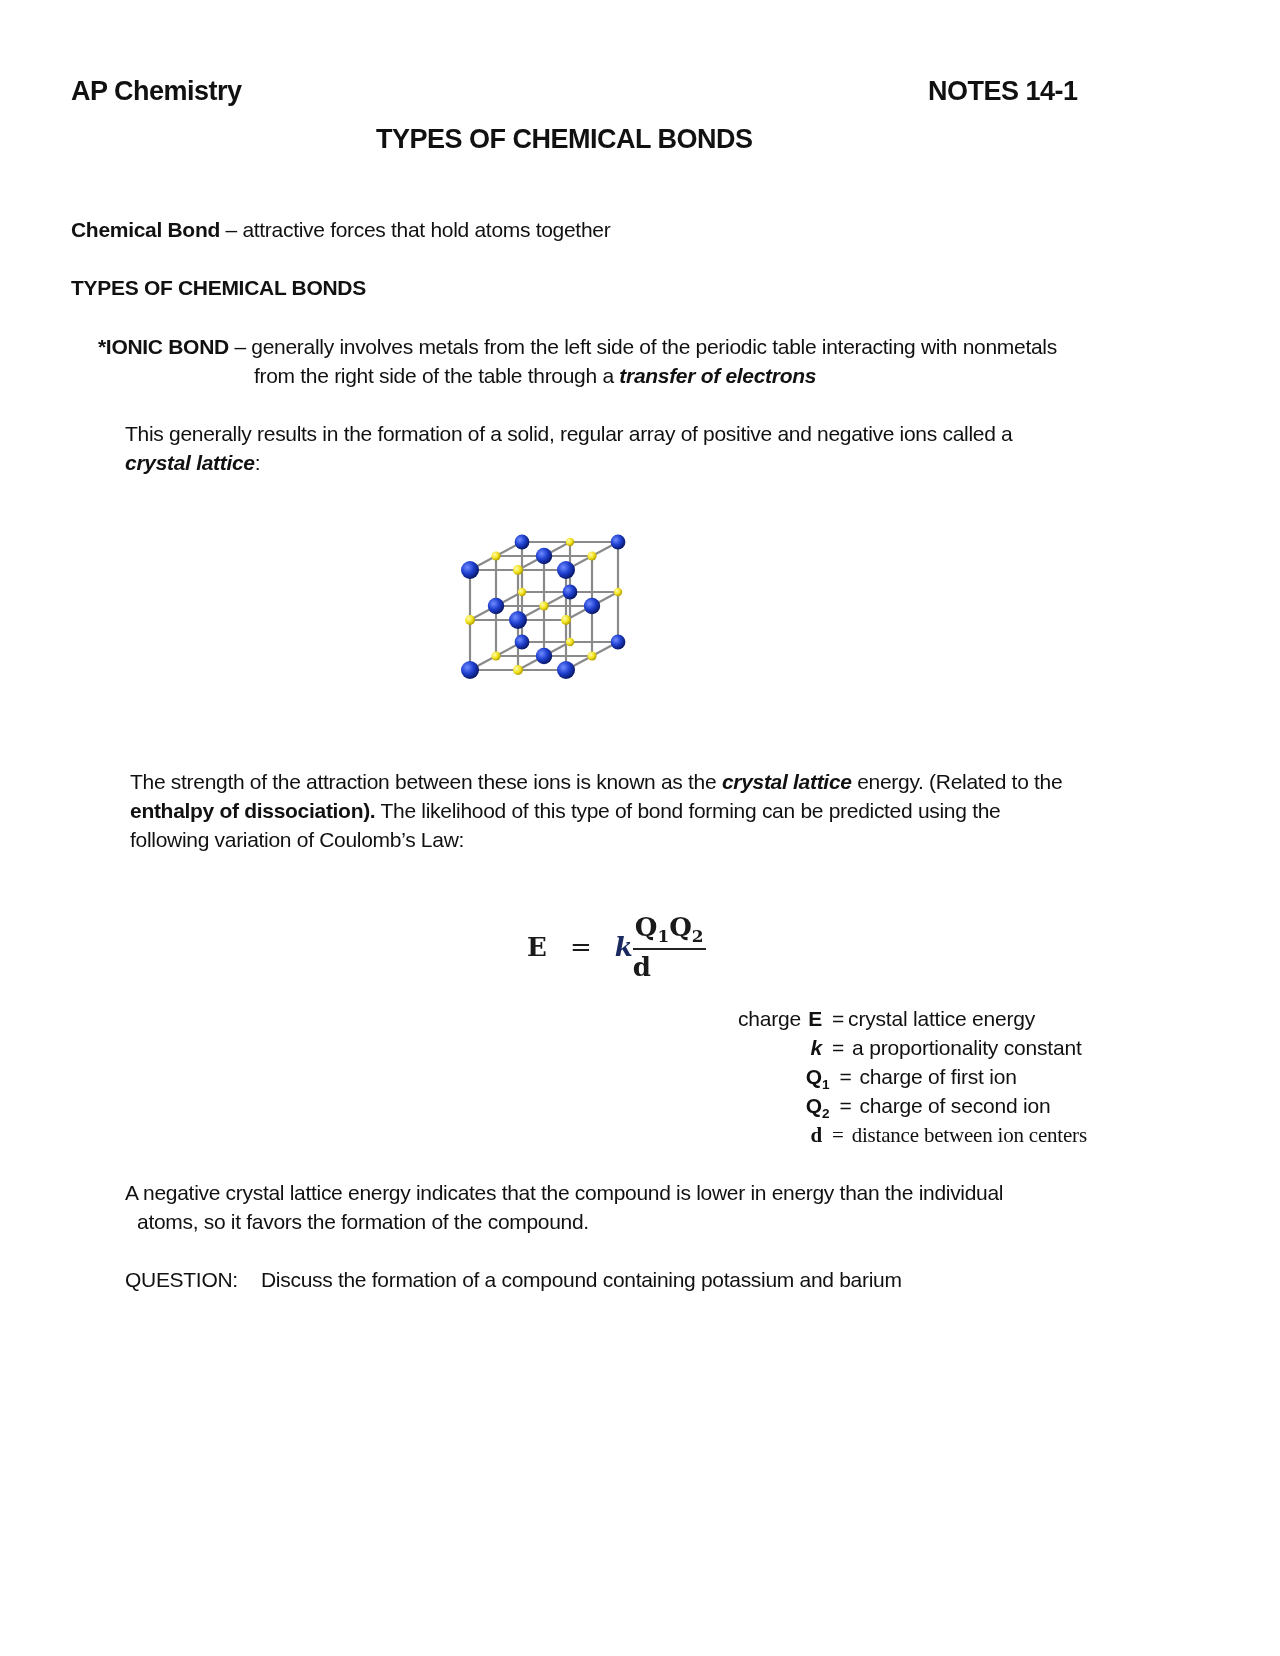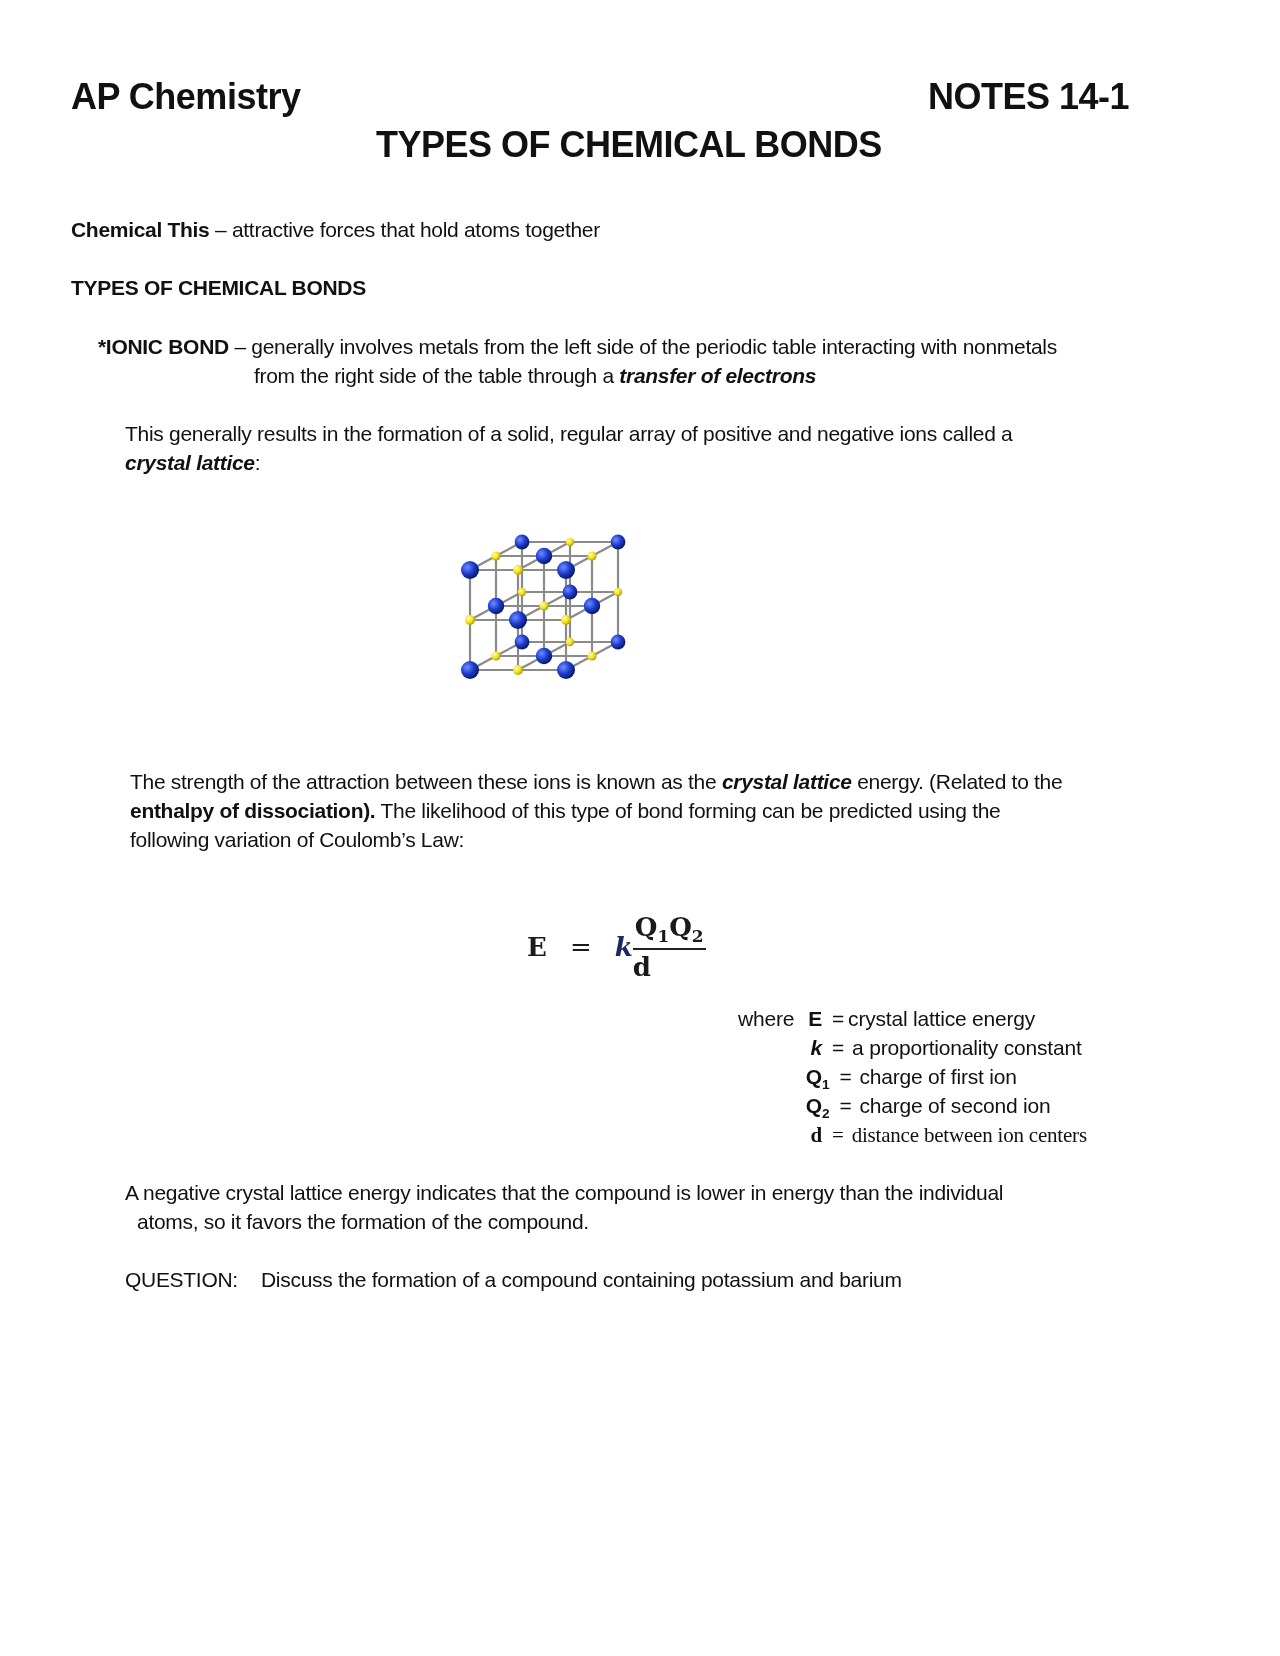--- a/index.html
+++ b/index.html
@@ -1,39 +1,39 @@
 <!DOCTYPE html>
 <html><head>
 <meta charset="utf-8">
 <style>
   html, body { margin:0; padding:0; background:#fff; }
   body { width:1280px; height:1656px; position:relative; overflow:hidden;
          font-family:"Liberation Sans", sans-serif; color:#111; }
   .abs { position:absolute; white-space:nowrap; }
-  .hdr { font-size:36px; font-weight:bold; letter-spacing:-0.5px; }
+  .hdr { font-size:27px; font-weight:bold; letter-spacing:-0.5px; }
   .body { font-size:21px; letter-spacing:-0.3px; }
   b, .b { font-weight:bold; }
   .bi { font-weight:bold; font-style:italic; }
   .eq { font-family:"DejaVu Serif", serif; font-weight:bold; font-size:26px; color:#1a1a1a; }
   .frac { display:inline-block; vertical-align:middle; }
   .frac .num { display:block; border-bottom:2px solid #222; padding:0 2px 2px 2px; font-size:26px; }
   .frac .den { display:block; font-size:26px; padding-top:2px; }
   .legend-row { position:absolute; font-size:21px; white-space:nowrap; letter-spacing:-0.2px; }
   .sym { display:inline-block; text-align:right; font-weight:bold; }
   sub { font-size:0.65em; }
 </style>
 </head>
 <body>
 
 <div class="abs hdr" style="left:71px; top:76px;">AP Chemistry</div>
 <div class="abs hdr" style="left:928px; top:76px;">NOTES 14-1</div>
 <div class="abs hdr" style="left:376px; top:124px;">TYPES OF CHEMICAL BONDS</div>
 
 <div class="abs body" style="left:71px; top:218px;">
-  <b>Chemical This</b><span> – </span><span>attractive forces that hold atoms together</span>
+  <b>Chemical Bond</b><span> – </span><span>attractive forces that hold atoms together</span>
 </div>
 
 <div class="abs body b" style="left:71px; top:276px;">TYPES OF CHEMICAL BONDS</div>
 
 <div class="abs body" style="left:98px; top:335px;">
   <b>*IONIC BOND</b><span> – </span><span>generally involves metals from the left side of the periodic table interacting with nonmetals</span>
 </div>
 <div class="abs body" style="left:254px; top:364px;">
   <span>from the right side of the table through a </span><span class="bi">transfer of electrons</span>
 </div>
@@ -153,21 +153,21 @@
 
 <div class="abs eq" style="left:527px; top:912px;">
   <span style="vertical-align:middle;">E</span>
   <span style="vertical-align:middle; font-weight:normal; margin:0 14px;">=</span>
   <span style="vertical-align:middle; font-style:italic; color:#1a2a60;">k</span><span class="frac">
     <span class="num"><span>Q</span><sub>1</sub><span>Q</span><sub>2</sub></span>
     <span class="den">d</span>
   </span>
 </div>
 
-<div class="legend-row" style="left:738px; top:1007px;">where</div>
+<div class="legend-row" style="left:738px; top:1007px;">charge</div>
 <div id="legend">
     <div class="legend-row" style="top: 1007px; left: 798px;"><span class="sym" style="width: 24px;">E</span><span style="margin: 0px 4px 0px 10px;">=</span><span>crystal lattice energy</span></div>
     <div class="legend-row" style="top: 1036px; left: 798px;"><span class="sym" style="width: 24px; font-style: italic;">k</span><span style="margin: 0px 8px 0px 10px;">=</span><span>a proportionality constant</span></div>
     <div class="legend-row" style="top: 1065px; left: 798px;"><span class="sym" style="width: 24px;">Q</span><sub style="font-weight: bold;">1</sub><span style="margin: 0px 8px 0px 10px;">=</span><span>charge of first ion</span></div>
     <div class="legend-row" style="top: 1094px; left: 798px;"><span class="sym" style="width: 24px;">Q</span><sub style="font-weight: bold;">2</sub><span style="margin: 0px 8px 0px 10px;">=</span><span>charge of second ion</span></div>
     <div class="legend-row" style="top: 1123px; left: 798px; font-family: Liberation Serif, serif;"><span class="sym" style="width: 24px;">d</span><span style="margin: 0px 8px 0px 10px;">=</span><span>distance between ion centers</span></div>
   </div>
 
 <div class="abs body" style="left:125px; top:1181px;">A negative crystal lattice energy indicates that the compound is lower in energy than the individual</div>
 <div class="abs body" style="left:125px; top:1210px;margin-left:12px;">atoms, so it favors the formation of the compound.</div>

